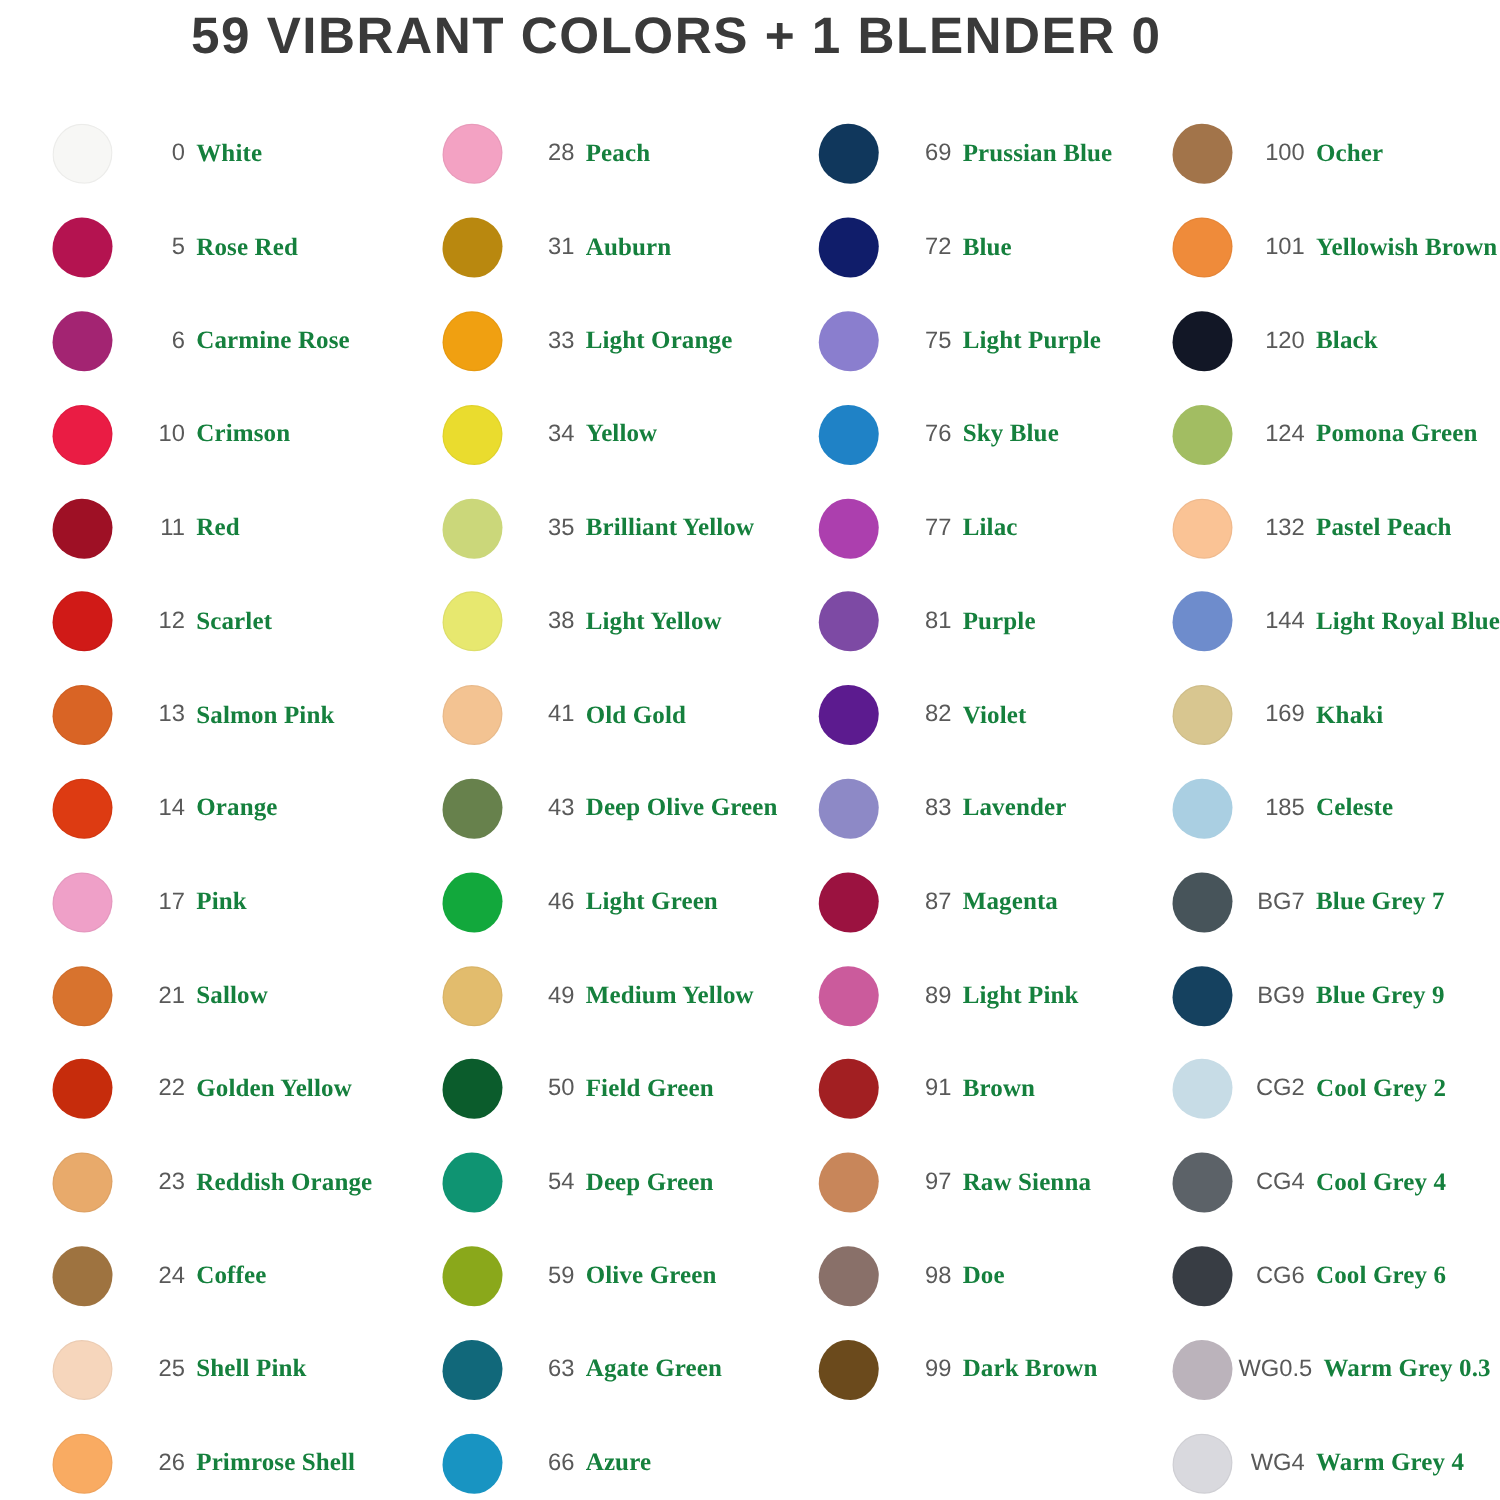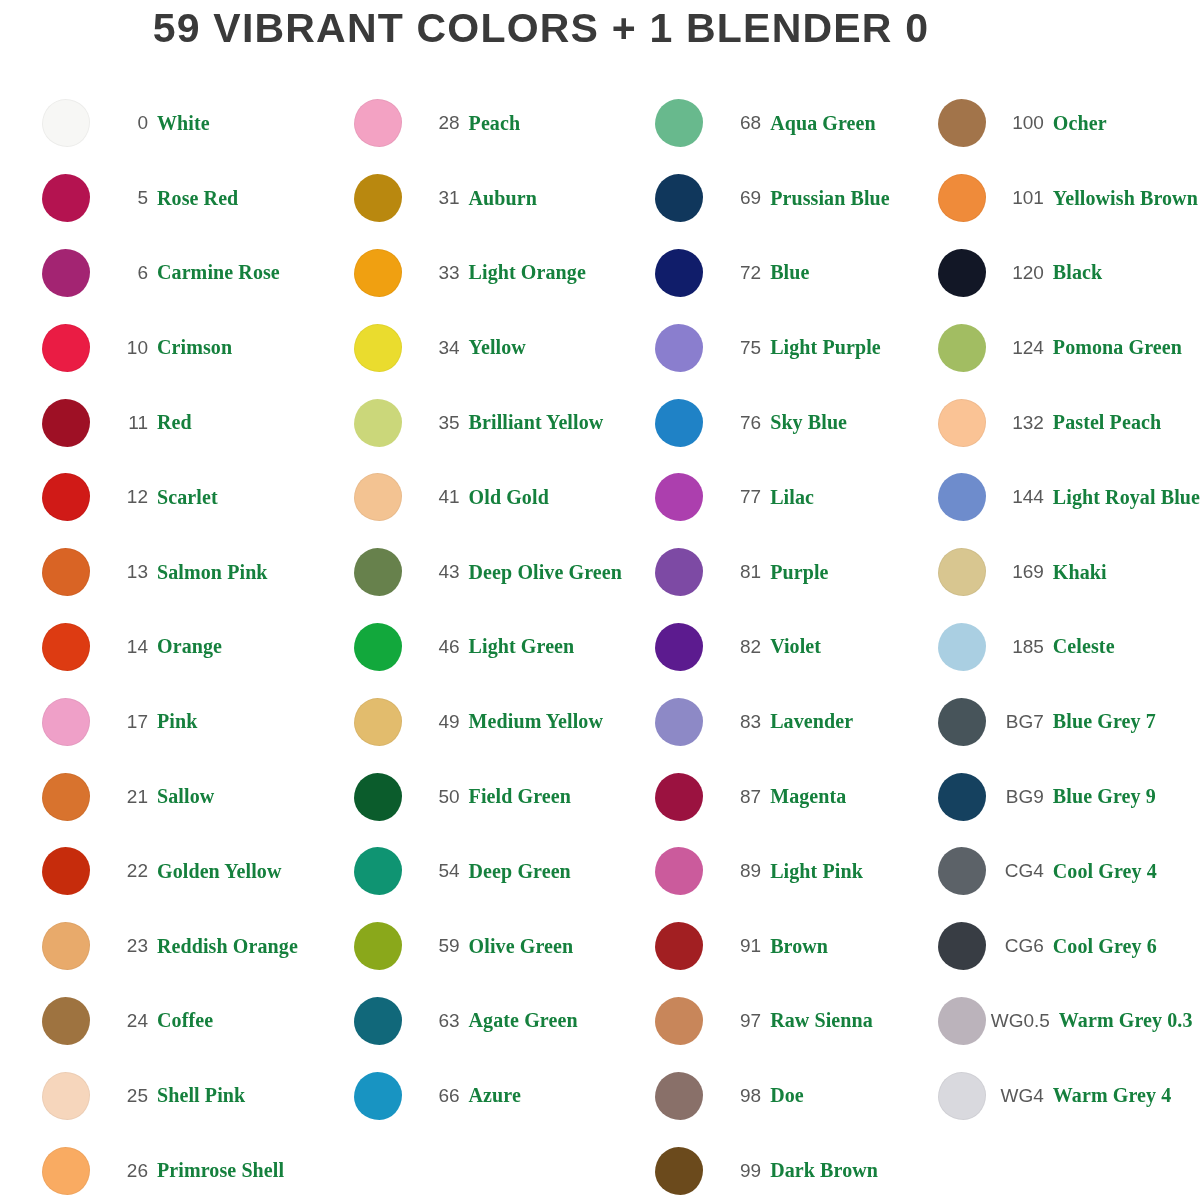--- a/index.html
+++ b/index.html
@@ -224,20 +224,27 @@
         </div>
         <div class="swatch-row">
           <div class="dot-wrap">
             <span class="dot" title="Brilliant Yellow" style="background: rgb(203, 215, 122);"></span>
           </div>
           <span class="code">35</span>
           <span class="name">Brilliant Yellow</span>
         </div>
         <div class="swatch-row">
           <div class="dot-wrap">
+            <span class="dot faint" title="Light Yellow" style="background: rgb(231, 232, 111);"></span>
+          </div>
+          <span class="code">38</span>
+          <span class="name">Light Yellow</span>
+        </div>
+        <div class="swatch-row">
+          <div class="dot-wrap">
             <span class="dot faint" title="Old Gold" style="background: rgb(243, 195, 146);"></span>
           </div>
           <span class="code">41</span>
           <span class="name">Old Gold</span>
         </div>
         <div class="swatch-row">
           <div class="dot-wrap">
             <span class="dot" title="Deep Olive Green" style="background: rgb(103, 129, 76);"></span>
           </div>
           <span class="code">43</span>
@@ -289,27 +296,20 @@
           <div class="dot-wrap">
             <span class="dot" title="Azure" style="background: rgb(24, 148, 194);"></span>
           </div>
           <span class="code">66</span>
           <span class="name">Azure</span>
         </div>
       </div>
       <div class="col col-2">
         <div class="swatch-row">
           <div class="dot-wrap">
-            <span class="dot" title="Aqua Green" style="background: rgb(104, 185, 141);"></span>
-          </div>
-          <span class="code">68</span>
-          <span class="name">Aqua Green</span>
-        </div>
-        <div class="swatch-row">
-          <div class="dot-wrap">
             <span class="dot" title="Prussian Blue" style="background: rgb(16, 55, 92);"></span>
           </div>
           <span class="code">69</span>
           <span class="name">Prussian Blue</span>
         </div>
         <div class="swatch-row">
           <div class="dot-wrap">
             <span class="dot" title="Blue" style="background: rgb(16, 29, 106);"></span>
           </div>
           <span class="code">72</span>
@@ -463,20 +463,27 @@
           </div>
           <span class="code">BG7</span>
           <span class="name">Blue Grey 7</span>
         </div>
         <div class="swatch-row">
           <div class="dot-wrap">
             <span class="dot" title="Blue Grey 9" style="background: rgb(21, 65, 95);"></span>
           </div>
           <span class="code">BG9</span>
           <span class="name">Blue Grey 9</span>
+        </div>
+        <div class="swatch-row">
+          <div class="dot-wrap">
+            <span class="dot" title="Cool Grey 2" style="background: rgb(199, 220, 230);"></span>
+          </div>
+          <span class="code">CG2</span>
+          <span class="name">Cool Grey 2</span>
         </div>
         <div class="swatch-row">
           <div class="dot-wrap">
             <span class="dot" title="Cool Grey 4" style="background: rgb(92, 98, 104);"></span>
           </div>
           <span class="code">CG4</span>
           <span class="name">Cool Grey 4</span>
         </div>
         <div class="swatch-row">
           <div class="dot-wrap">

